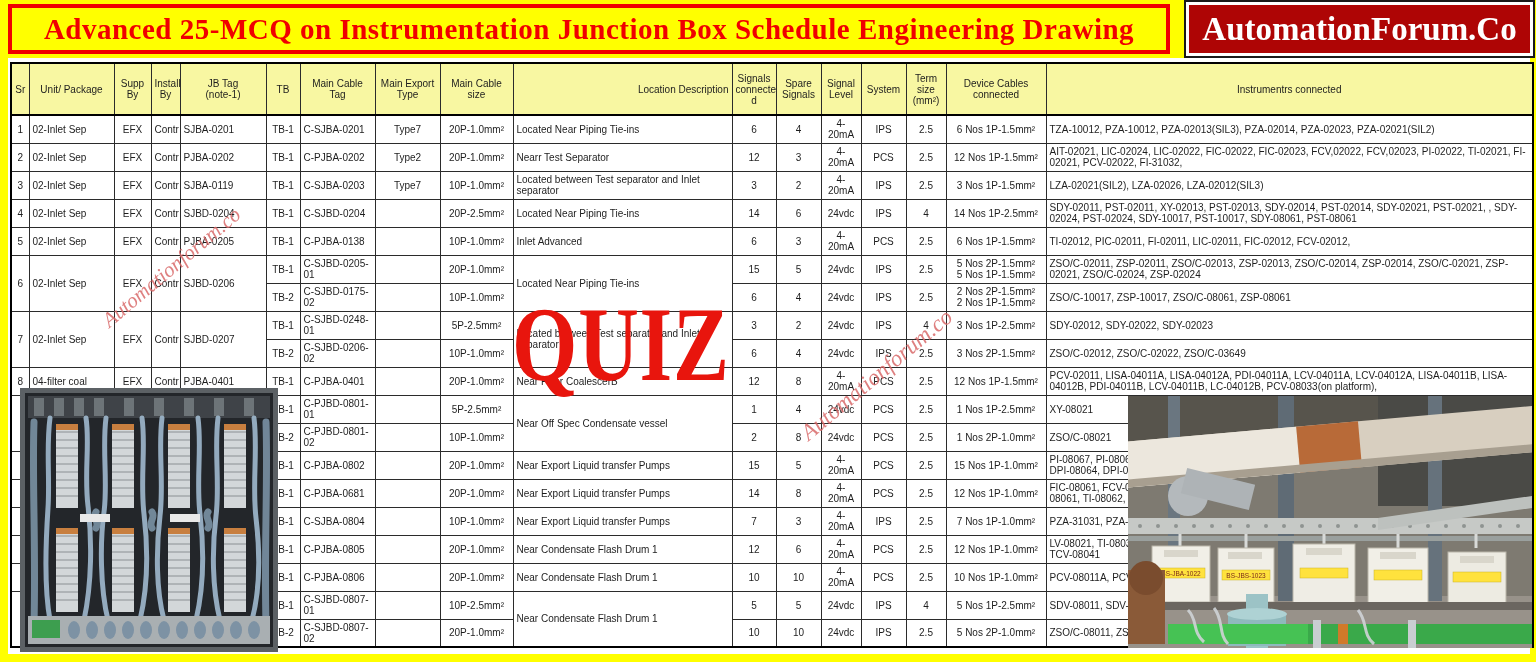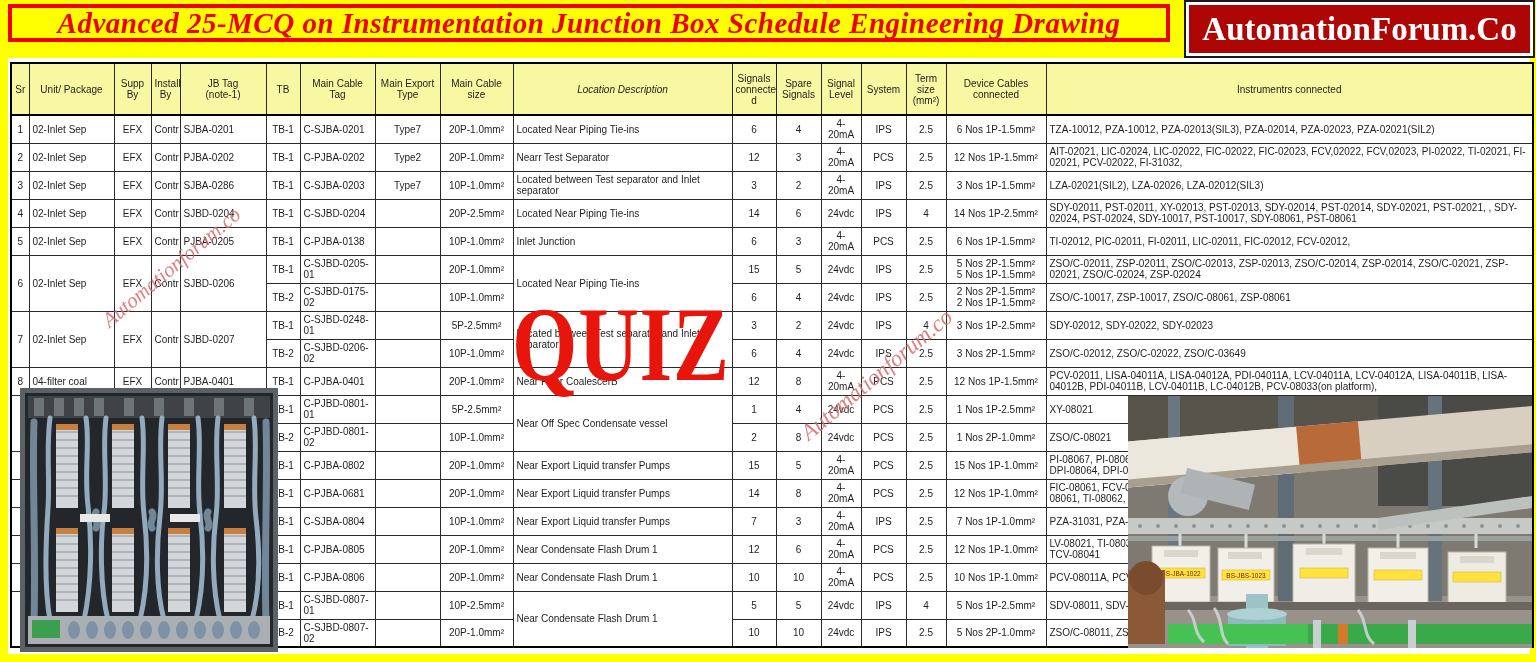--- a/index.html
+++ b/index.html
@@ -1,21 +1,21 @@
 <!DOCTYPE html>
 <html style="--page: #ffff00; --title_red: #f00000; --logo_bg: #ae0505; --table_header: #f8f7a2; --quiz: #e8150d; --watermark: #d96a6a;"><head>
 <meta charset="utf-8">
 <style>
   html,body{margin:0;padding:0;}
   .page{position:relative;width:1536px;height:662px;background:var(--page,#ffff00);overflow:hidden;
         font-family:"Liberation Sans",sans-serif;}
   .sheet{position:absolute;left:8px;top:58px;width:1522px;height:596px;background:#ffffff;}
   
-  .title-box{position:absolute;left:8px;top:4px;width:1162px;height:38px;background:var(--page,#ffff00);
-             border:4px solid var(--title_red,#f00000);box-sizing:border-box;display:flex;align-items:center;justify-content:center;font-style:italic;}
+  .title-box{position:absolute;left:8px;top:4px;width:1162px;height:50px;background:var(--page,#ffff00);
+             border:4px solid var(--title_red,#f00000);box-sizing:border-box;display:flex;align-items:center;justify-content:center;}
   .title-box span{font-family:"Liberation Serif",serif;font-weight:bold;font-size:29px;color:var(--title_red,#f00000);
                   white-space:nowrap;letter-spacing:.5px;}
   .logo-box{position:absolute;left:1186px;top:2px;width:347px;height:54px;background:var(--logo_bg,#ae0505);
             border:3px solid #ffffff;box-shadow:0 0 0 2px #1a1a1a;box-sizing:border-box;
             display:flex;align-items:center;justify-content:center;}
   .logo-box span{font-family:"Liberation Serif",serif;font-weight:bold;font-size:33px;color:#ffffff;white-space:nowrap;}
   
   table.sched{position:absolute;left:10px;top:62px;width:1522px;table-layout:fixed;border-collapse:collapse;
               background:#fff;border:2px solid #000;}
   table.sched th,table.sched td{border:1px solid #2b2b2b;font-size:10px;line-height:11px;padding:1px 3px;
@@ -79,21 +79,21 @@
 By</th>
           <th>Install
 By</th>
           <th>JB Tag
 (note-1)</th>
           <th>TB</th>
           <th>Main Cable Tag</th>
           <th>Main Export
 Type</th>
           <th>Main Cable size</th>
-          <th style="text-align: center; font-style: italic;">Location Description</th>
+          <th style="text-align: right;">Location Description</th>
           <th>Signals
 connecte
 d</th>
           <th>Spare
 Signals</th>
           <th>Signal
 Level</th>
           <th>System</th>
           <th>Term size
 (mm²)</th>
@@ -139,21 +139,21 @@
           <td>PCS</td>
           <td>2.5</td>
           <td>12 Nos 1P-1.5mm²</td>
           <td class="tl">AIT-02021, LIC-02024, LIC-02022, FIC-02022, FIC-02023, FCV,02022, FCV,02023, PI-02022, TI-02021, FI-02021, PCV-02022, FI-31032,</td>
         </tr>
         <tr>
           <td>3</td>
           <td class="tl">02-Inlet Sep</td>
           <td>EFX</td>
           <td>Contr</td>
-          <td class="tl">SJBA-0286</td>
+          <td class="tl">SJBA-0119</td>
           <td>TB-1</td>
           <td class="tl">C-SJBA-0203</td>
           <td>Type7</td>
           <td>10P-1.0mm²</td>
           <td class="tl">Located between Test separator and Inlet separator</td>
           <td>3</td>
           <td>2</td>
           <td>4-20mA</td>
           <td>IPS</td>
           <td>2.5</td>
@@ -182,21 +182,21 @@
         <tr>
           <td>5</td>
           <td class="tl">02-Inlet Sep</td>
           <td>EFX</td>
           <td>Contr</td>
           <td class="tl">PJBA-0205</td>
           <td>TB-1</td>
           <td class="tl">C-PJBA-0138</td>
           <td></td>
           <td>10P-1.0mm²</td>
-          <td class="tl">Inlet Junction</td>
+          <td class="tl">Inlet Advanced</td>
           <td>6</td>
           <td>3</td>
           <td>4-20mA</td>
           <td>PCS</td>
           <td>2.5</td>
           <td>6 Nos 1P-1.5mm²</td>
           <td class="tl">TI-02012, PIC-02011, FI-02011, LIC-02011, FIC-02012, FCV-02012,</td>
         </tr>
         <tr>
           <td rowspan="2">6</td>

